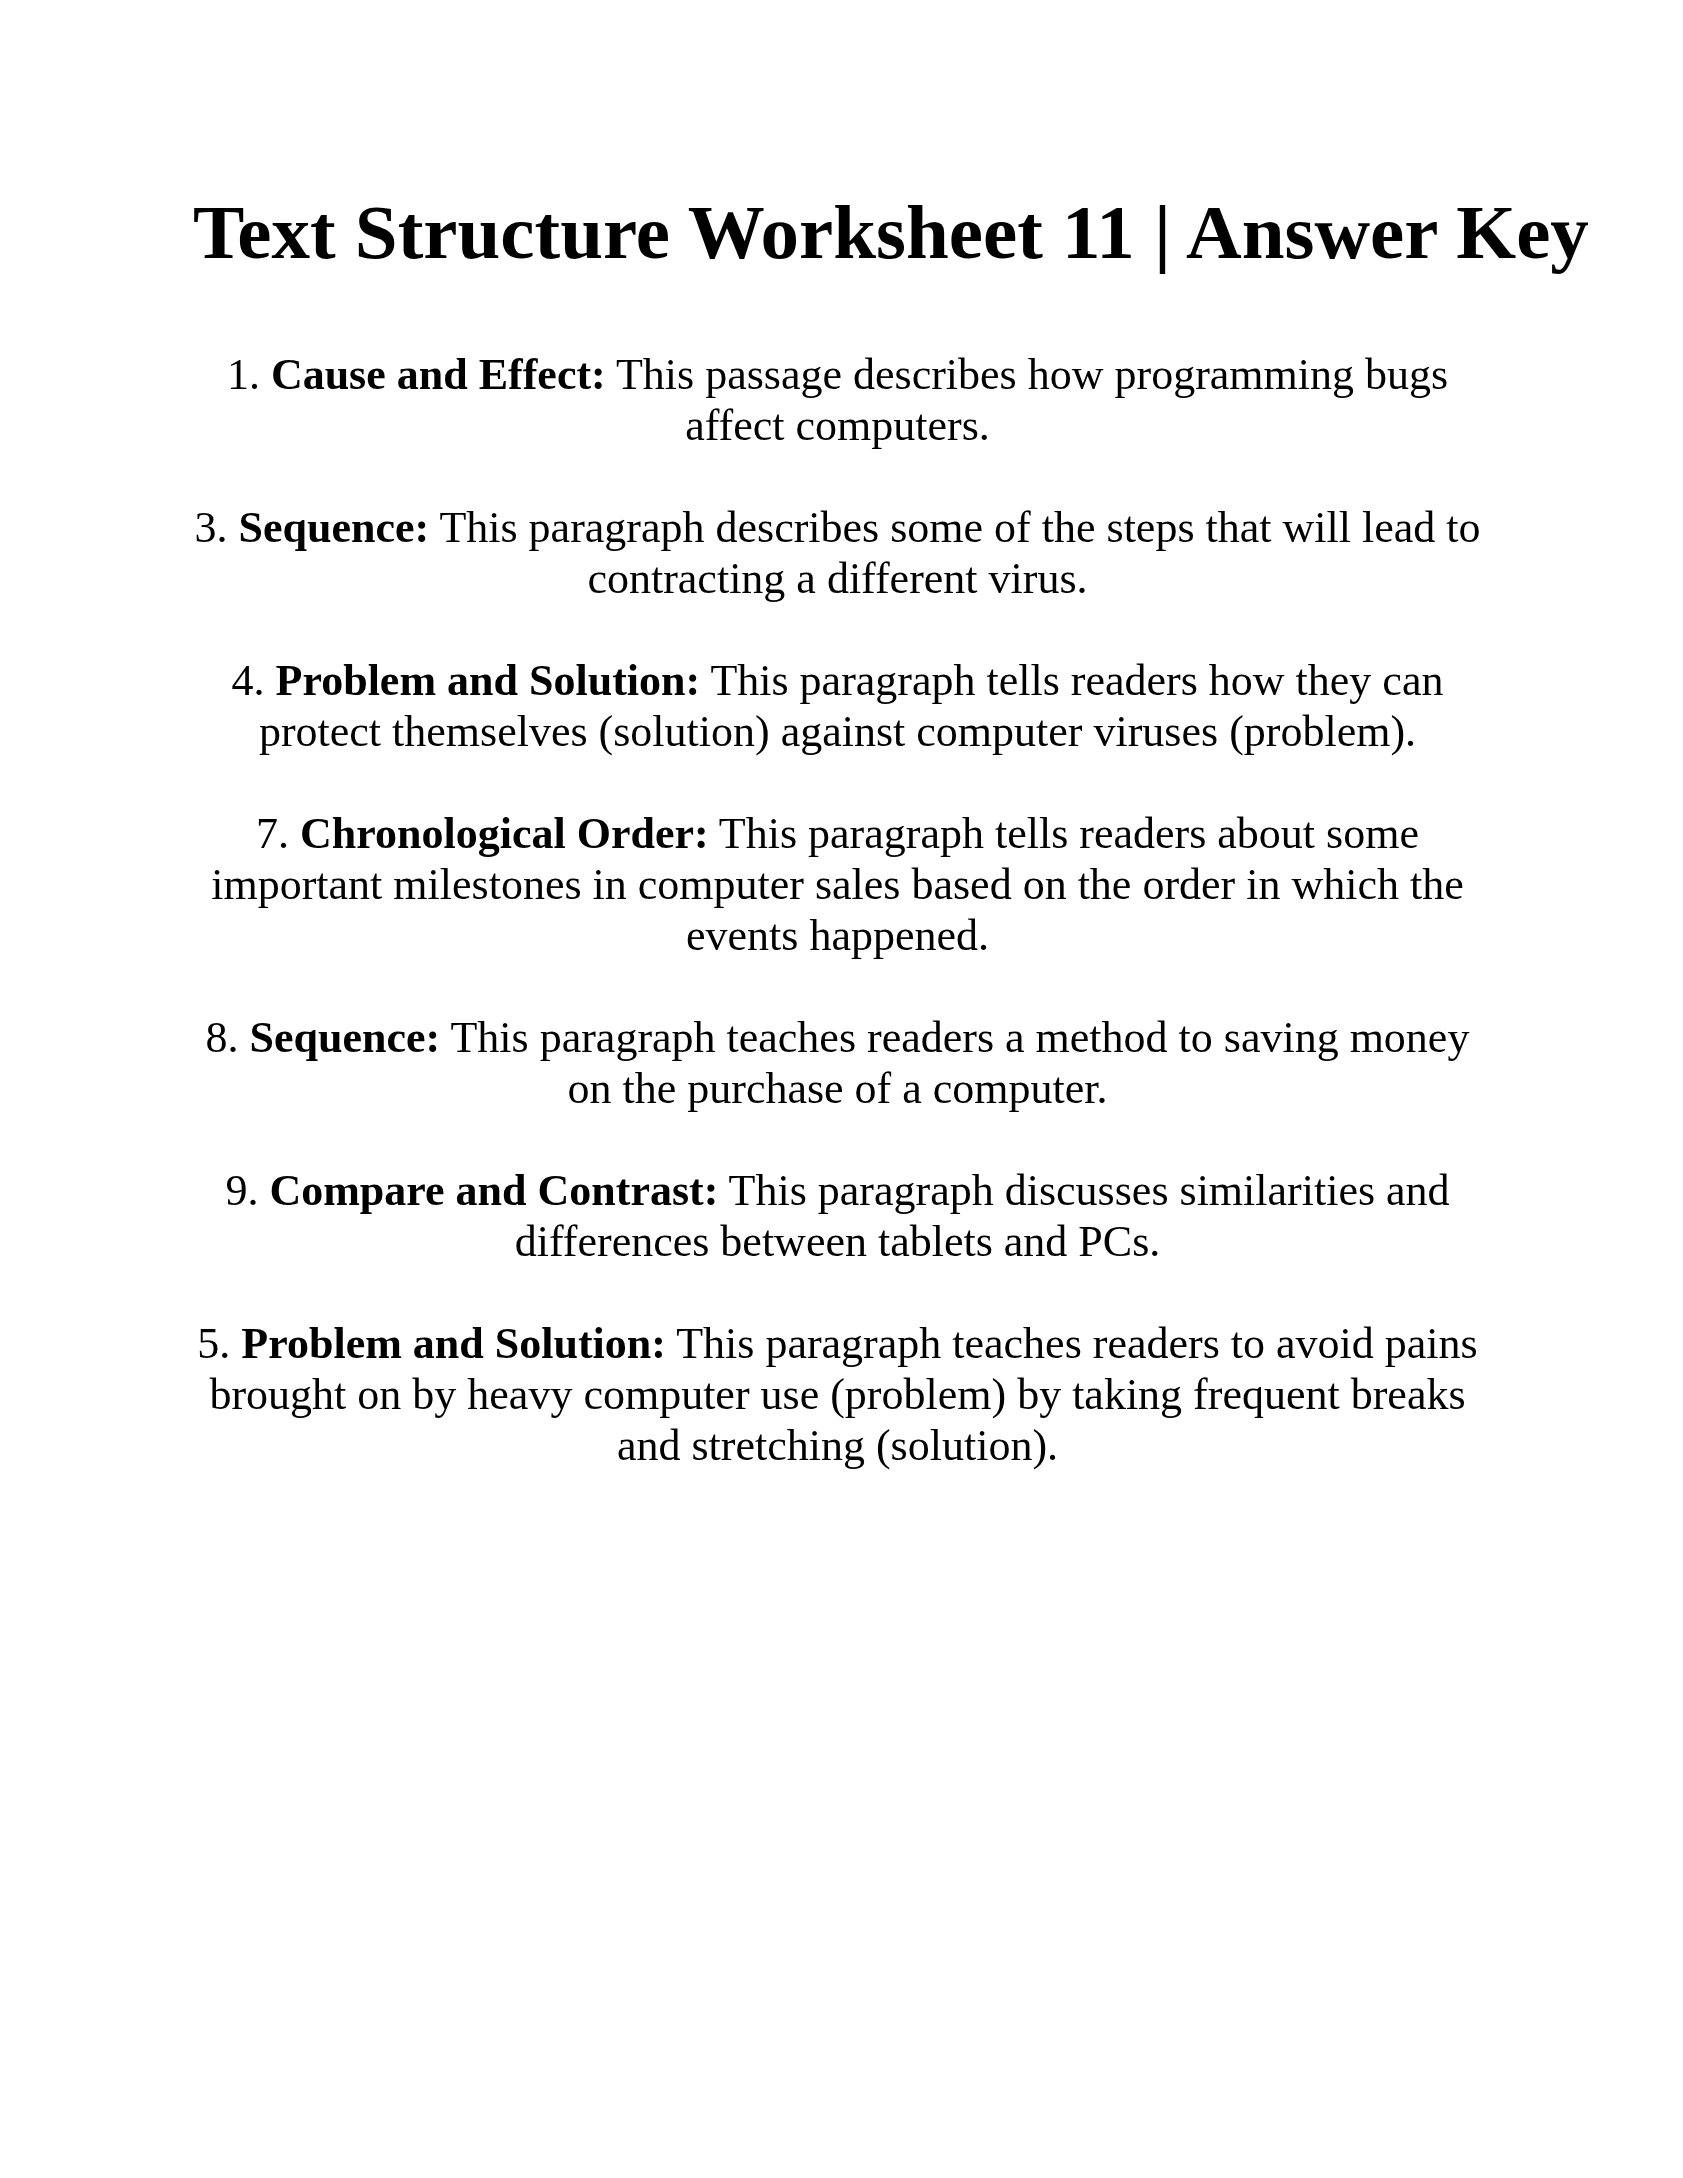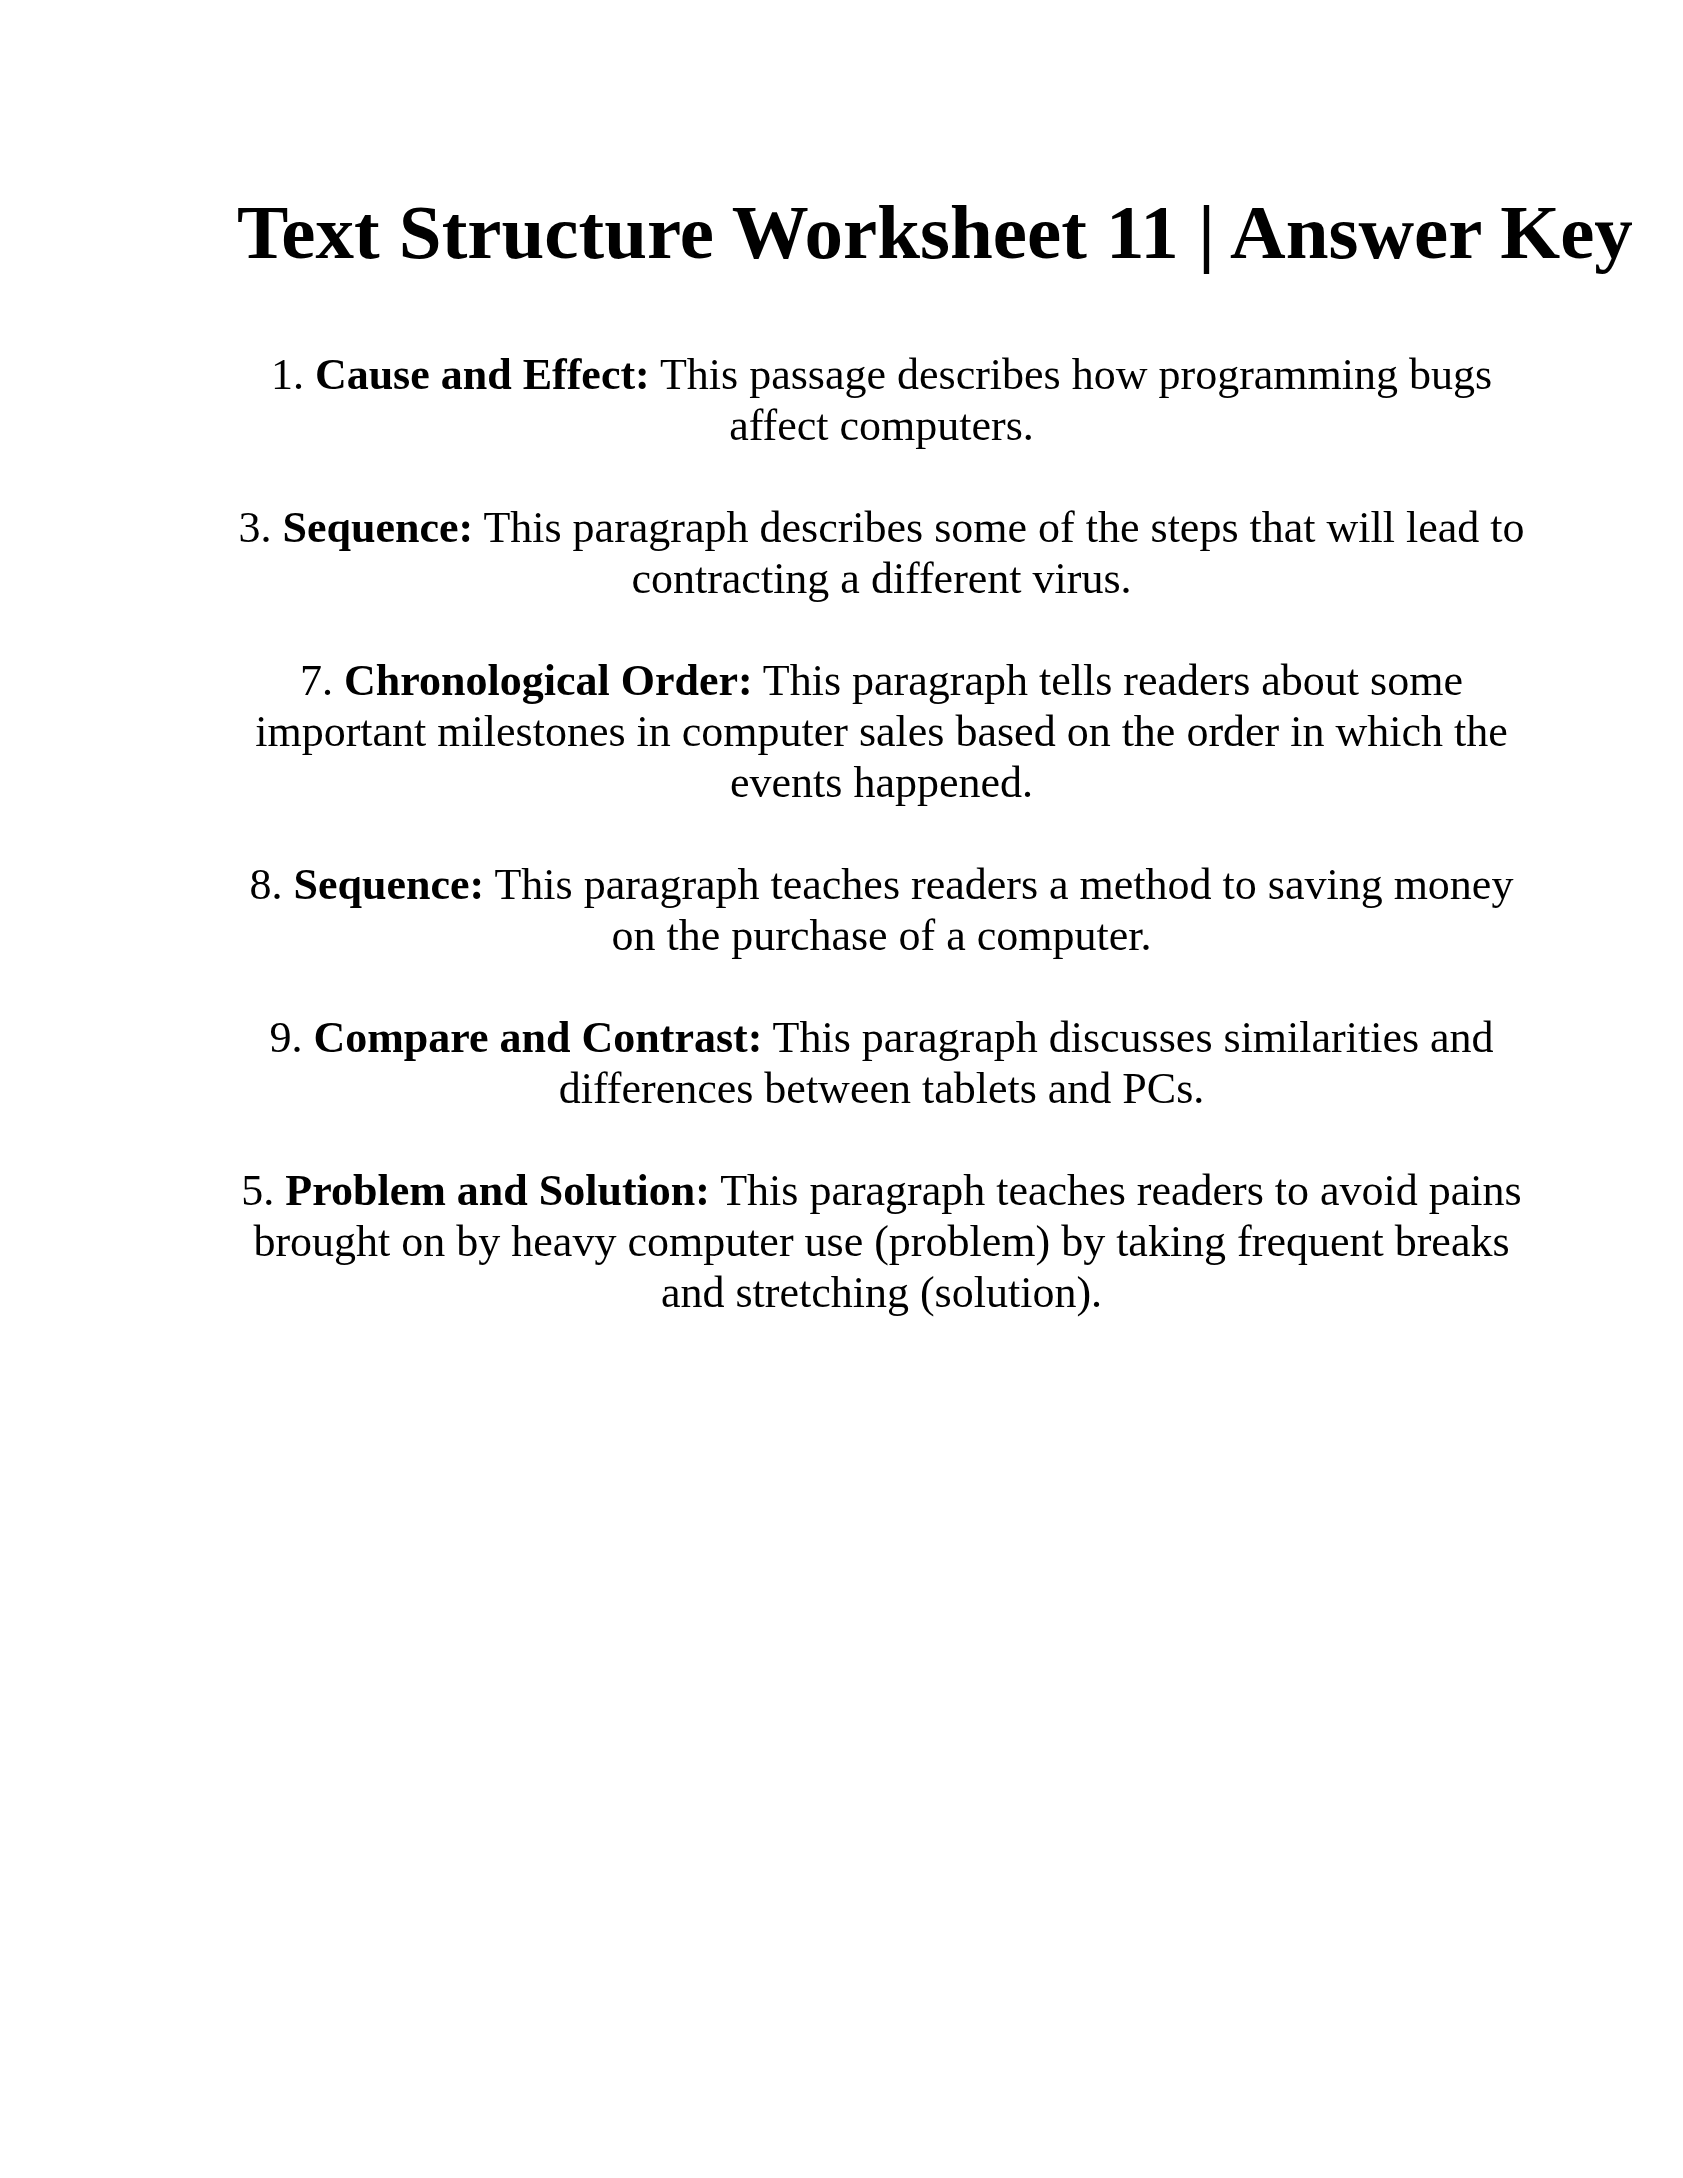--- a/index.html
+++ b/index.html
@@ -9,21 +9,20 @@
   }
   .page {
     position: relative;
     width: 1683px;
     height: 2178px;
     background: #ffffff;
     color: #000000;
     font-family: "Liberation Serif", "DejaVu Serif", serif;
     overflow: hidden;
     box-sizing: border-box;
-    padding-left: 44px;
   }
   .content {
     padding: 188px 0 0 193px;
     width: 1289px;
     box-sizing: content-box;
   }
   h1.doc-title {
     font-size: 77px;
     line-height: 89px;
     font-weight: bold;
@@ -46,20 +45,21 @@
 
 <div class="page">
   <div class="content">
     <h1 class="doc-title">Text Structure Worksheet 11 | Answer Key</h1>
     <div>
   <p class="item"><span class="num">1. </span><strong class="cat">Cause and Effect:</strong><span class="desc"> This passage describes how programming bugs affect computers.</span></p>
 
 
   <p class="item"><span class="num">3. </span><strong class="cat">Sequence:</strong><span class="desc"> This paragraph describes some of the steps that will lead to contracting a different virus.</span></p>
 
+  <p class="item"><span class="num">4. </span><strong class="cat">Problem and Solution:</strong><span class="desc"> This paragraph tells readers how they can protect themselves (solution) against computer viruses (problem).</span></p>
 
 
 
   <p class="item"><span class="num">7. </span><strong class="cat">Chronological Order:</strong><span class="desc"> This paragraph tells readers about some important milestones in computer sales based on the order in which the events happened.</span></p>
 
   <p class="item"><span class="num">8. </span><strong class="cat">Sequence:</strong><span class="desc"> This paragraph teaches readers a method to saving money on the purchase of a computer.</span></p>
 
   <p class="item"><span class="num">9. </span><strong class="cat">Compare and Contrast:</strong><span class="desc"> This paragraph discusses similarities and differences between tablets and PCs.</span></p>
 
   <p class="item"><span class="num">5. </span><strong class="cat">Problem and Solution:</strong><span class="desc"> This paragraph teaches readers to avoid pains brought on by heavy computer use (problem) by taking frequent breaks and stretching (solution).</span></p>

